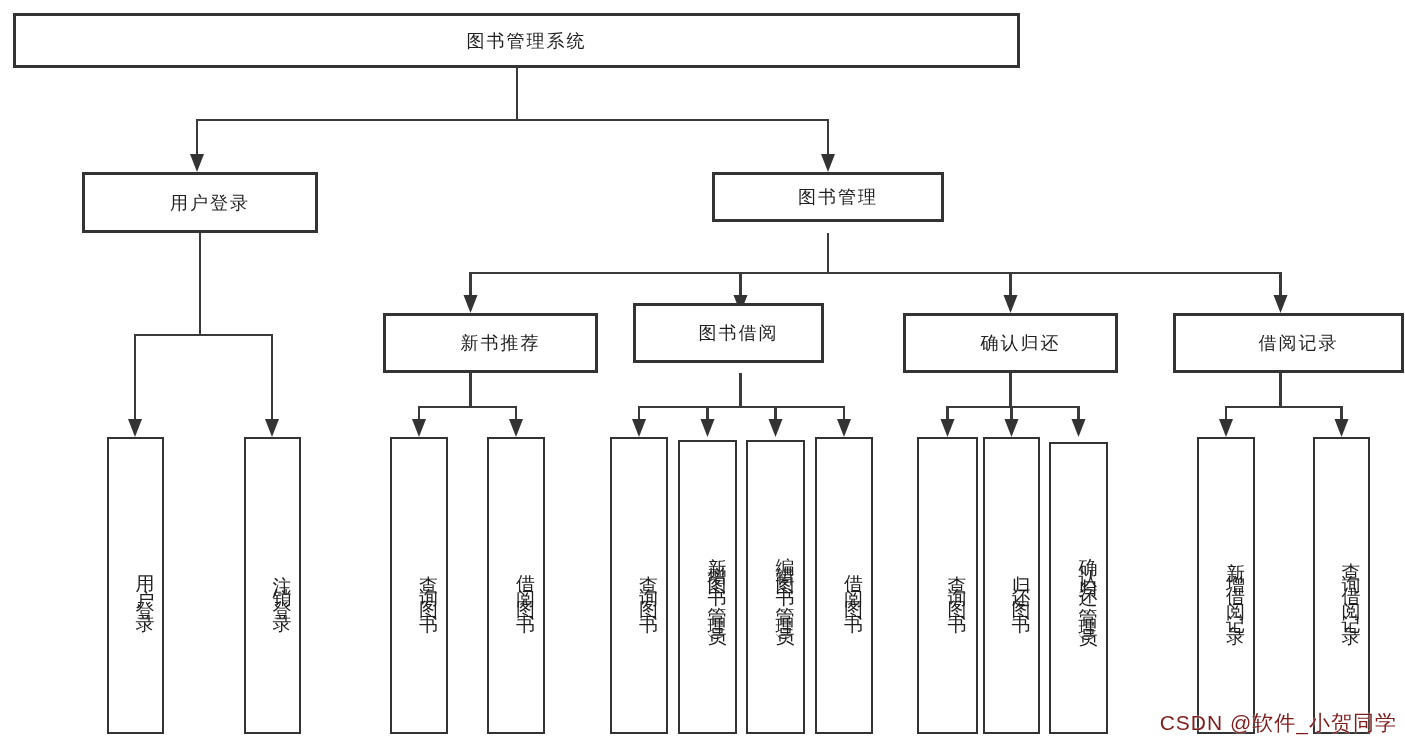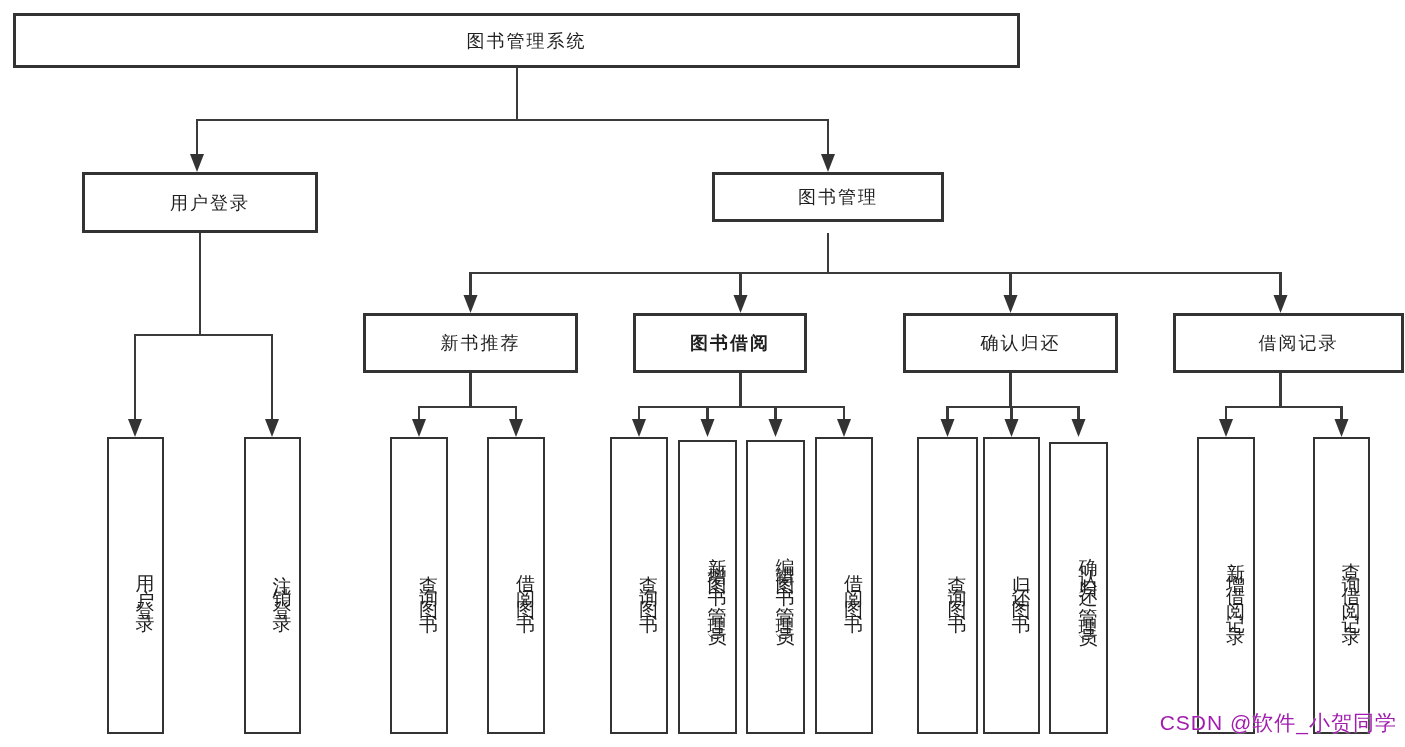--- a/index.html
+++ b/index.html
@@ -16,21 +16,21 @@
   .hbox{font-size:18px;letter-spacing:2px;}
   .vbox{border-width:2.5px;}
   .vbox .vtext{
     writing-mode:vertical-rl;text-orientation:mixed;
     font-size:19px;letter-spacing:13px;line-height:1;
     white-space:nowrap;
   }
   .vbox .vtext.tight{letter-spacing:10px;}
   .watermark{
     position:absolute;right:8px;bottom:10px;
-    font-size:21px;color:#a21caf;letter-spacing:1px;
+    font-size:21px;color:#7f1d1d;letter-spacing:1px;
     text-shadow:0 0 2px #ffffff;
   }
 </style>
 </head>
 <body>
 
 <div class="canvas">
 
   <svg class="svg-layer" width="1405" height="747" viewBox="0 0 1405 747">
     <g stroke="#3a3a3a" stroke-width="2.6" shape-rendering="crispEdges">
@@ -102,24 +102,24 @@
     <span>图书管理系统</span>
   </div>
 
   <div class="node hbox" style="left:82px;top:172px;width:236px;height:61px;">
     <span>用户登录</span>
   </div>
   <div class="node hbox" style="left:712px;top:172px;width:232px;height:50px;">
     <span>图书管理</span>
   </div>
 
-  <div class="node hbox" style="left:363px;top:313px;width:215px;height:60px;">
+  <div class="node hbox" style="left:383px;top:313px;width:215px;height:60px;">
     <span>新书推荐</span>
   </div>
-  <div class="node hbox" style="left:633px;top:313px;width:174px;height:60px;font-weight:bold;">
+  <div class="node hbox" style="left:633px;top:303px;width:191px;height:60px;">
     <span>图书借阅</span>
   </div>
   <div class="node hbox" style="left:903px;top:313px;width:215px;height:60px;">
     <span>确认归还</span>
   </div>
   <div class="node hbox" style="left:1173px;top:313px;width:231px;height:60px;">
     <span>借阅记录</span>
   </div>
 
   <div class="node vbox" style="left:107px;top:437px;width:57px;height:297px;">

